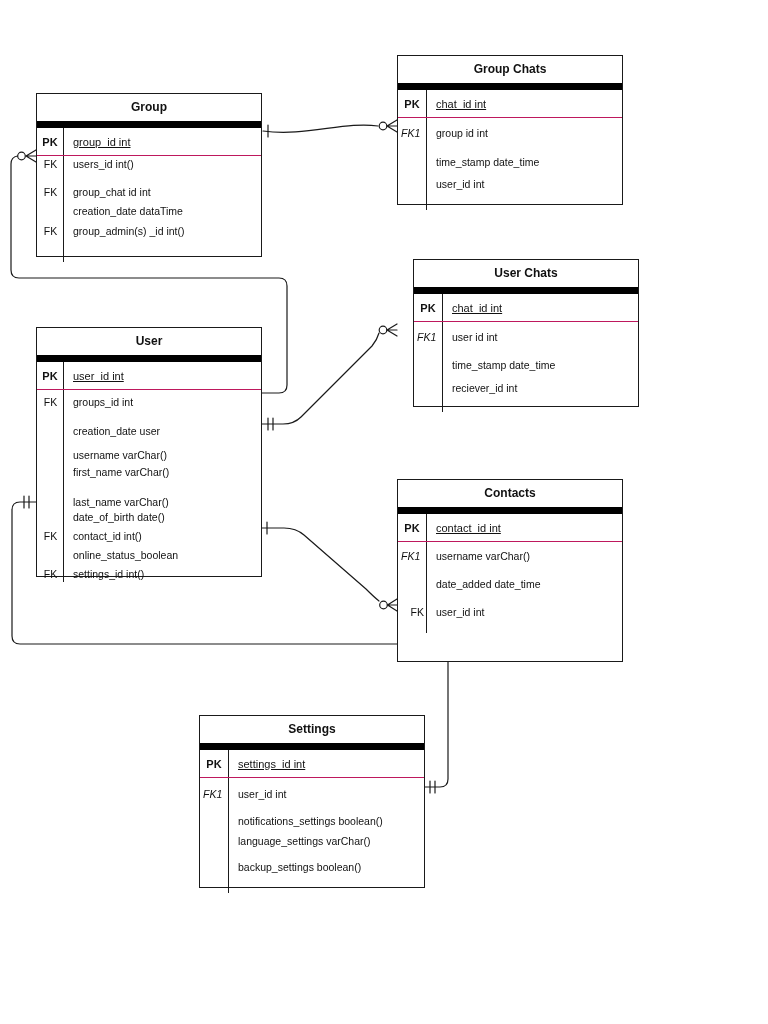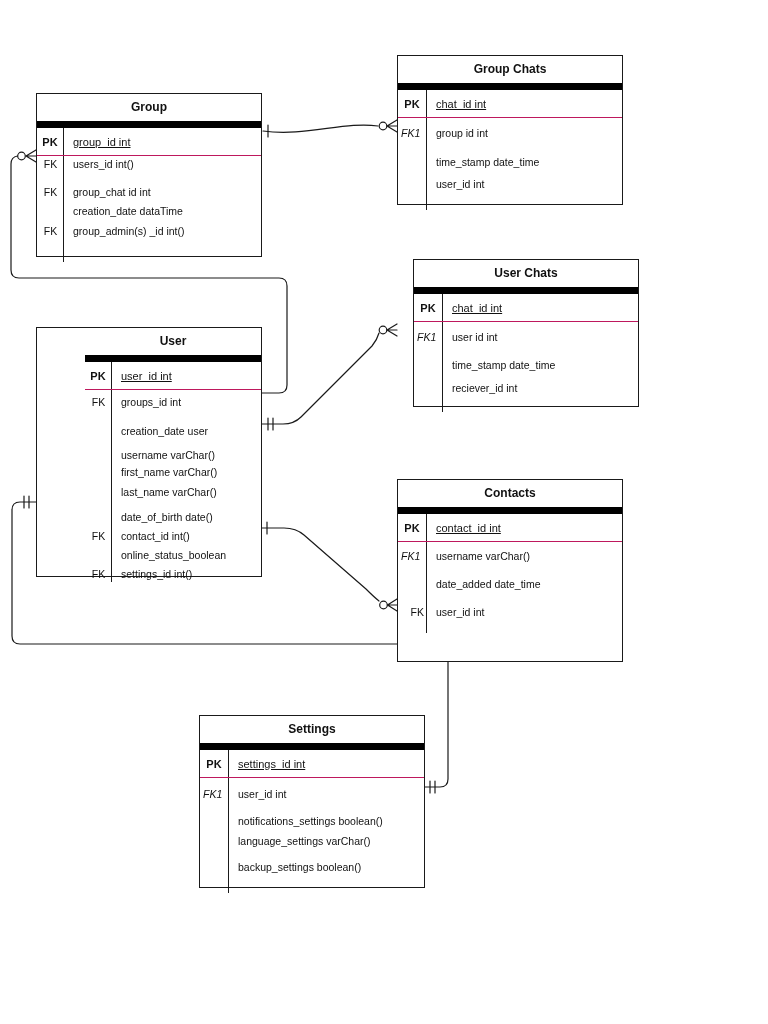--- a/index.html
+++ b/index.html
@@ -127,21 +127,21 @@
           <div class="erd-row" style="top: 36px;">
             <div class="erd-rowkey left" style="width: 29px;"></div>
             <div class="erd-rowfield">time_stamp date_time</div>
           </div>
           <div class="erd-row" style="top: 58px;">
             <div class="erd-rowkey left" style="width: 29px;"></div>
             <div class="erd-rowfield">user_id int</div>
           </div>
         </div>
       </div>
-      <div class="erd-table" style="left: 36px; top: 327px; width: 226px; height: 250px; padding-left: 48px;">
+      <div class="erd-table" style="left: 36px; top: 327px; width: 226px; height: 250px;">
         <div class="erd-title">User</div>
         <div class="erd-pkrow">
           <div class="erd-keycell" style="width: 27px;">PK</div>
           <div class="erd-pkfield">user_id int</div>
         </div>
         <div class="erd-body" style="height: 192px;">
           <div class="erd-keycol" style="width: 27px;"></div>
           <div class="erd-row" style="top: 4px;">
             <div class="erd-rowkey center" style="width: 27px;">FK</div>
             <div class="erd-rowfield">groups_id int</div>
@@ -151,21 +151,21 @@
             <div class="erd-rowfield">creation_date user</div>
           </div>
           <div class="erd-row" style="top: 57px;">
             <div class="erd-rowkey center" style="width: 27px;"></div>
             <div class="erd-rowfield">username varChar()</div>
           </div>
           <div class="erd-row" style="top: 74px;">
             <div class="erd-rowkey center" style="width: 27px;"></div>
             <div class="erd-rowfield">first_name varChar()</div>
           </div>
-          <div class="erd-row" style="top: 94px;">
+          <div class="erd-row" style="top: 104px;">
             <div class="erd-rowkey center" style="width: 27px;"></div>
             <div class="erd-rowfield">last_name varChar()</div>
           </div>
           <div class="erd-row" style="top: 119px; align-items: center;">
             <div class="erd-rowkey center" style="width: 27px;"></div>
             <div class="erd-rowfield">date_of_birth date()</div>
           </div>
           <div class="erd-row" style="top: 138px;">
             <div class="erd-rowkey center" style="width: 27px;">FK</div>
             <div class="erd-rowfield">contact_id int()</div>

